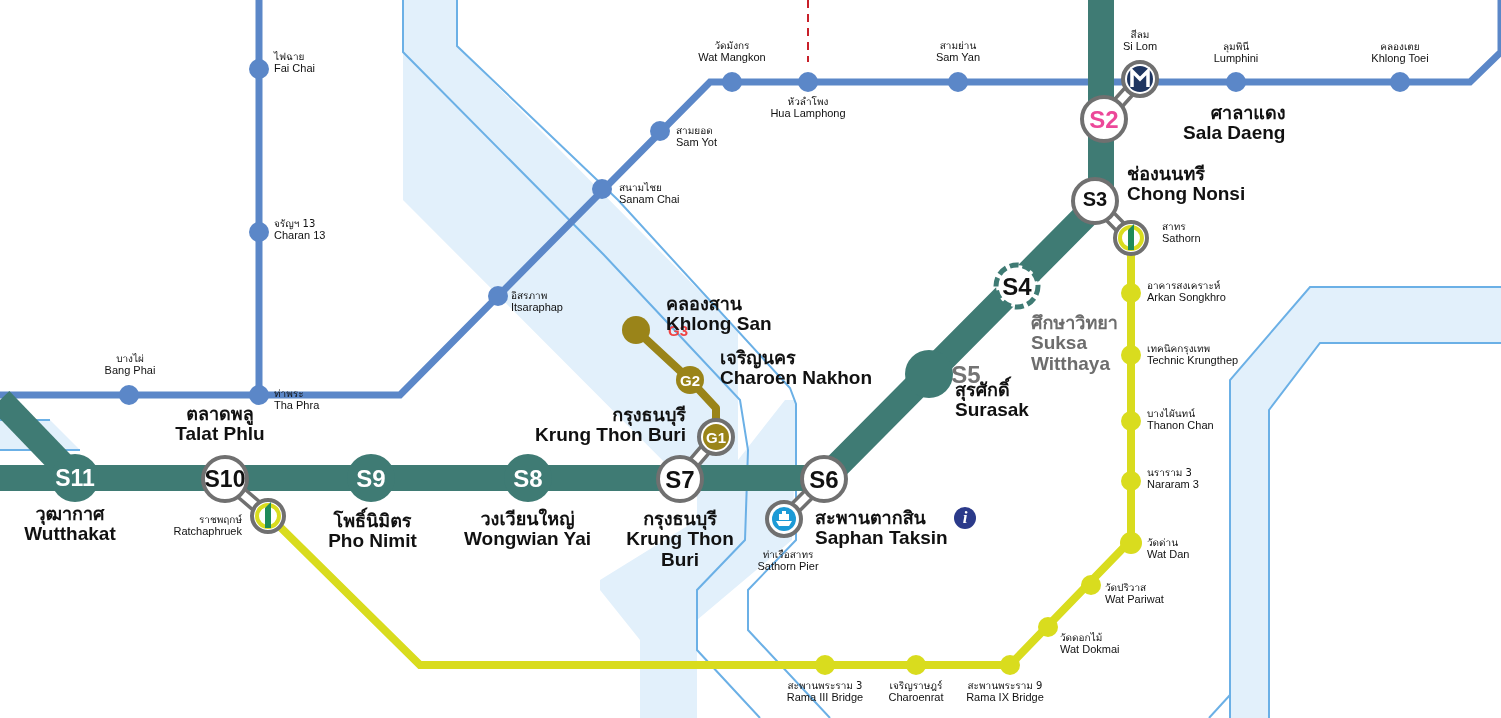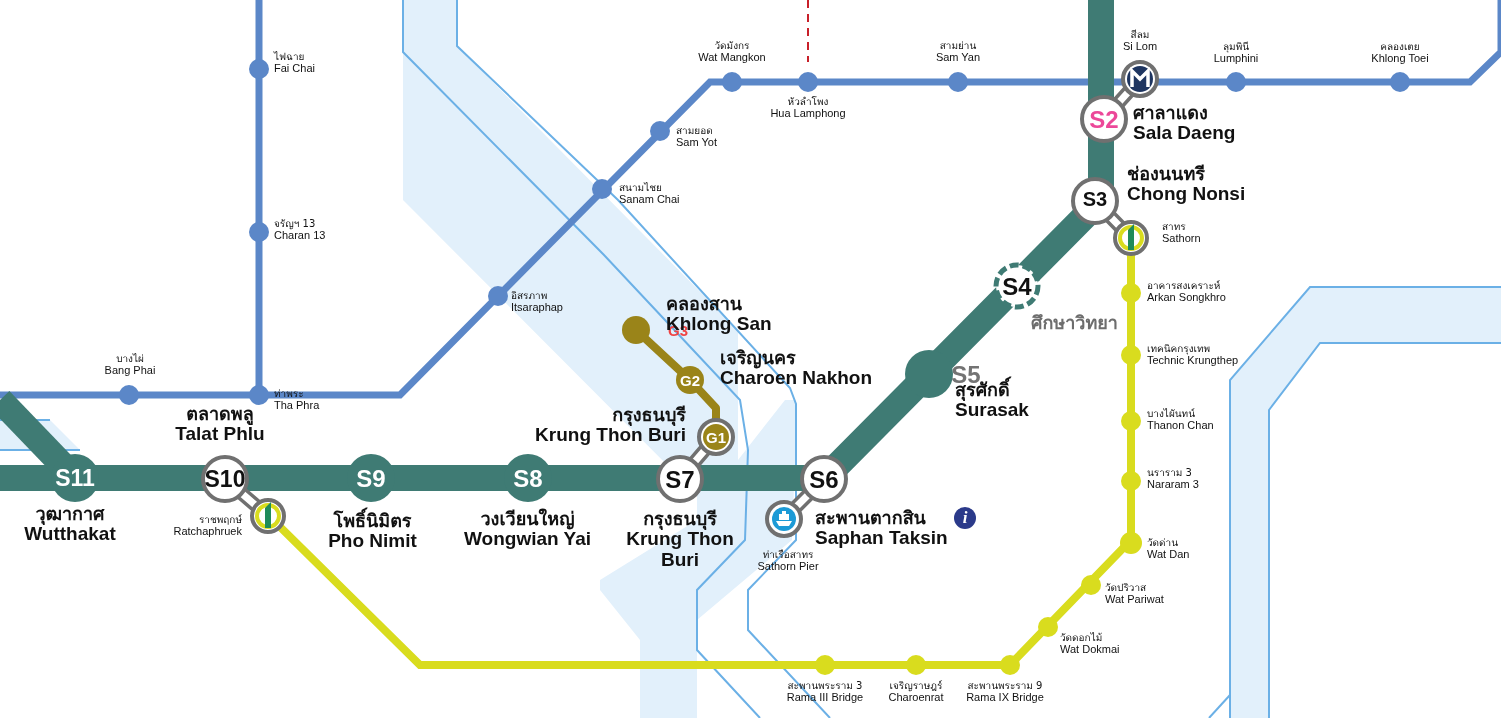--- a/index.html
+++ b/index.html
@@ -150,30 +150,31 @@
 <div class="code" style="left:804px;top:466px;width:40px;font-size:24px;color:#111;">S6</div>
 <div class="code" style="left:660px;top:466px;width:40px;font-size:24px;color:#111;">S7</div>
 <div class="code" style="left:508px;top:465px;width:40px;font-size:24px;color:#ffffff;">S8</div>
 <div class="code" style="left:351px;top:465px;width:40px;font-size:24px;color:#ffffff;">S9</div>
 <div class="code" style="left:200px;top:466px;width:50px;font-size:23px;color:#111;">S10</div>
 <div class="code" style="left:50px;top:465px;width:50px;font-size:23px;color:#ffffff;">S11</div>
 <div class="code" style="left:702px;top:429px;width:28px;font-size:15px;color:#ffffff;">G1</div>
 <div class="code" style="left:676px;top:372px;width:28px;font-size:15px;color:#ffffff;">G2</div>
 <div class="code" style="left:622px;top:322px;width:24px;font-size:15px;color:#ef4444;padding-left:44px;">G3</div>
 
-<div class="lbl big" style="left:1133px;top:103px;">
+<div class="lbl big" style="left:1183px;top:103px;text-align:right;">
   <div class="th">ศาลาแดง</div>
   <div>Sala Daeng</div>
 </div>
 <div class="lbl big" style="left:1127px;top:164px;">
   <div class="th">ช่องนนทรี</div>
   <div>Chong Nonsi</div>
 </div>
 <div class="lbl big gray" style="left:1031px;top:313px;white-space:normal;width:110px;">
   <div class="th">ศึกษาวิทยา</div>
+  <div>Suksa Witthaya</div>
 </div>
 <div class="lbl big" style="left:955px;top:380px;">
   <div class="th">สุรศักดิ์</div>
   <div>Surasak</div>
 </div>
 <div class="lbl big" style="left:815px;top:508px;">
   <div class="th">สะพานตากสิน</div>
   <div>Saphan Taksin</div>
 </div>
 <div class="info-icon" style="left:954px;top:507px;">i</div>

